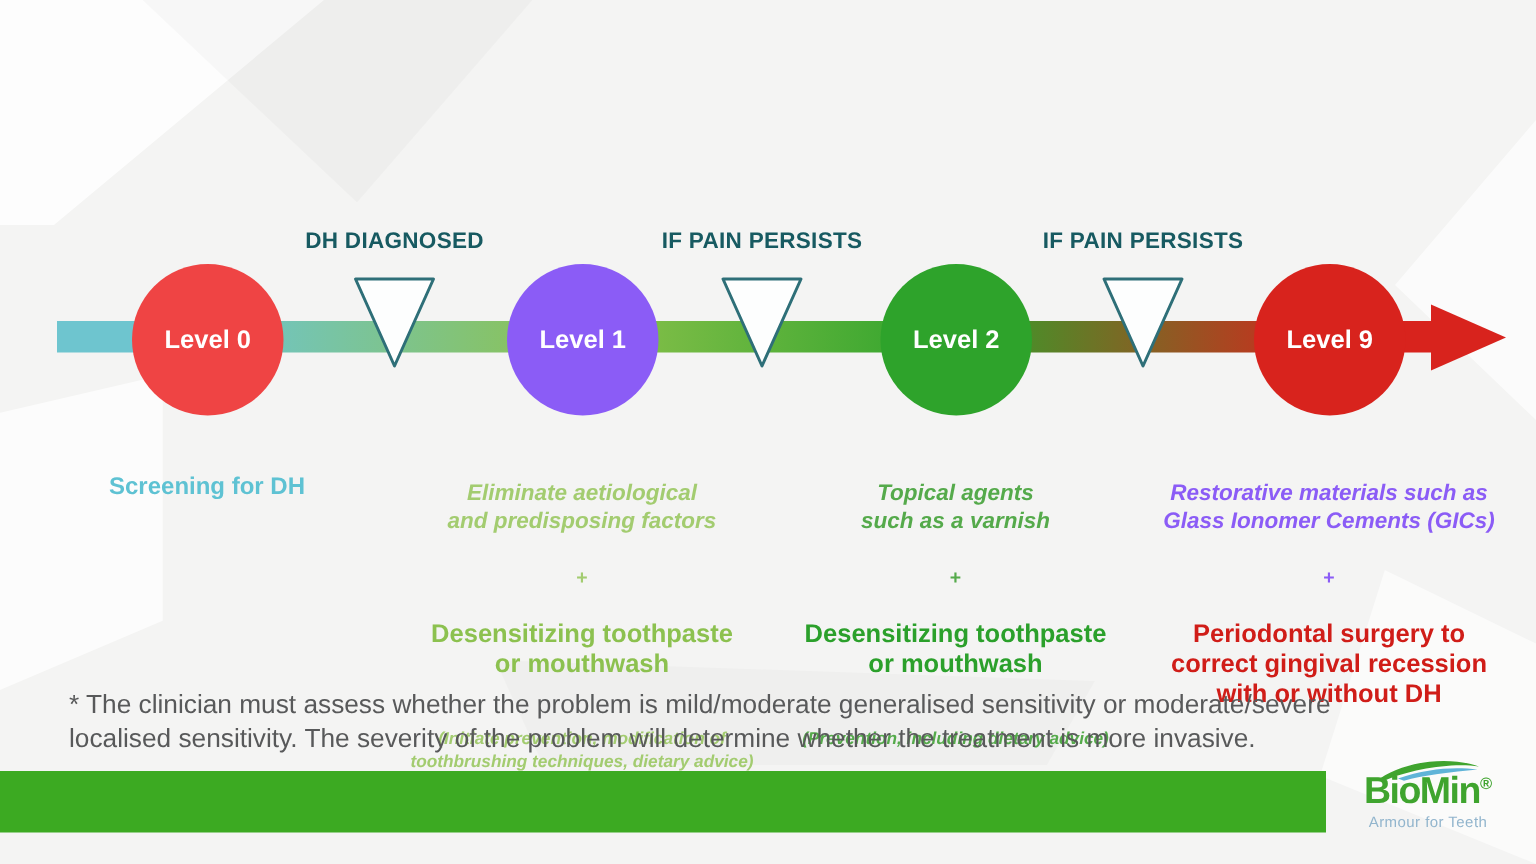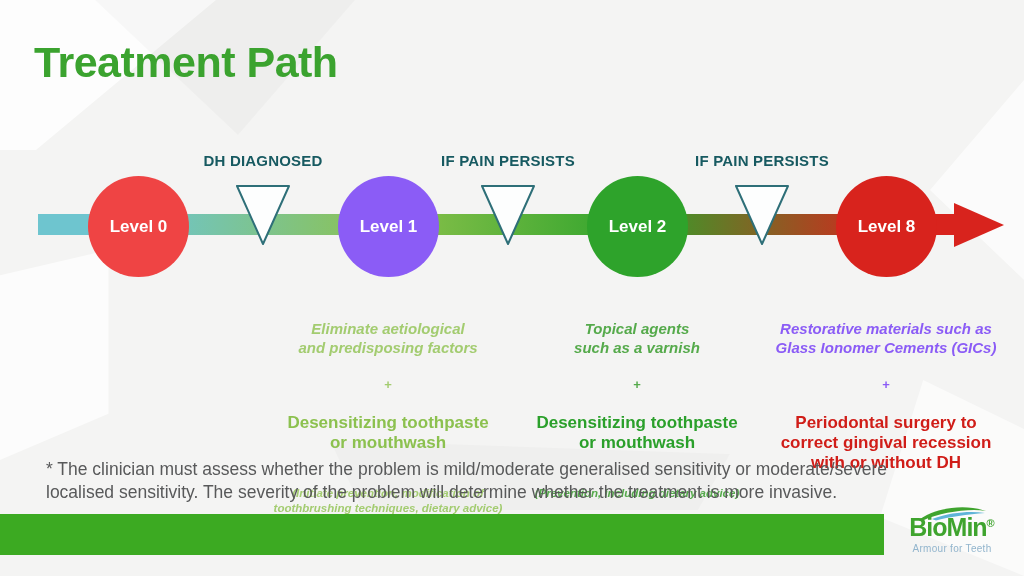--- a/index.html
+++ b/index.html
@@ -80,21 +80,20 @@
 
 <div class="slide">
 
   <div class="bg-shape bg1"></div>
   <div class="bg-shape bg2"></div>
   <div class="bg-shape bg3"></div>
   <div class="bg-shape bg4"></div>
   <div class="bg-shape bg5"></div>
   <div class="bg-shape bg6"></div>
 
-  <h1 class="title">Treatment Path</h1>
 
   <div class="bar"></div>
   <div class="arrowhead"></div>
 
   <div class="marker-label m0">DH DIAGNOSED</div>
   <div class="marker-label m1">IF PAIN PERSISTS</div>
   <div class="marker-label m2">IF PAIN PERSISTS</div>
 
   <svg class="marker-tri t0" viewBox="0 0 58 64">
     <polygon points="3,3 55,3 29,61" fill="#fdfefe" stroke="#2e6f78" stroke-width="2" stroke-linejoin="round"></polygon>
@@ -109,23 +108,24 @@
   <div class="circle c0">
     <span>Level 0</span>
   </div>
   <div class="circle c1">
     <span>Level 1</span>
   </div>
   <div class="circle c2">
     <span>Level 2</span>
   </div>
   <div class="circle c3">
-    <span>Level 8</span>
+    <span>Level 9</span>
   </div>
 
+  <div class="col screening">Screening for DH</div>
 
   <div class="col col-1">
     <div class="primary green-light">Eliminate aetiological
 and predisposing factors</div>
     <div class="plus green-light">+</div>
     <div class="secondary green-mid">Desensitizing toothpaste
 or mouthwash</div>
     <div class="note green-light">(Initiate prevention, modification of
 toothbrushing techniques, dietary advice)</div>
   </div>

